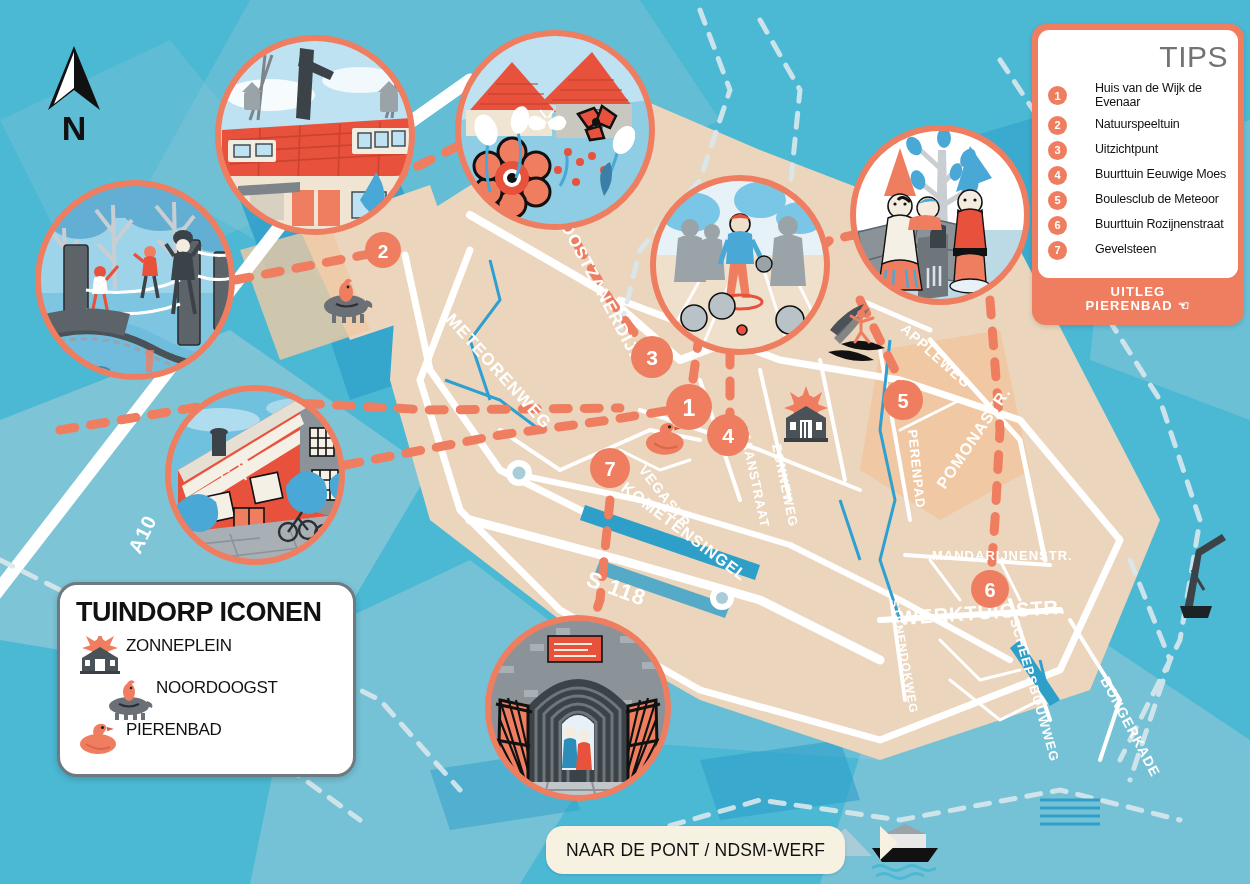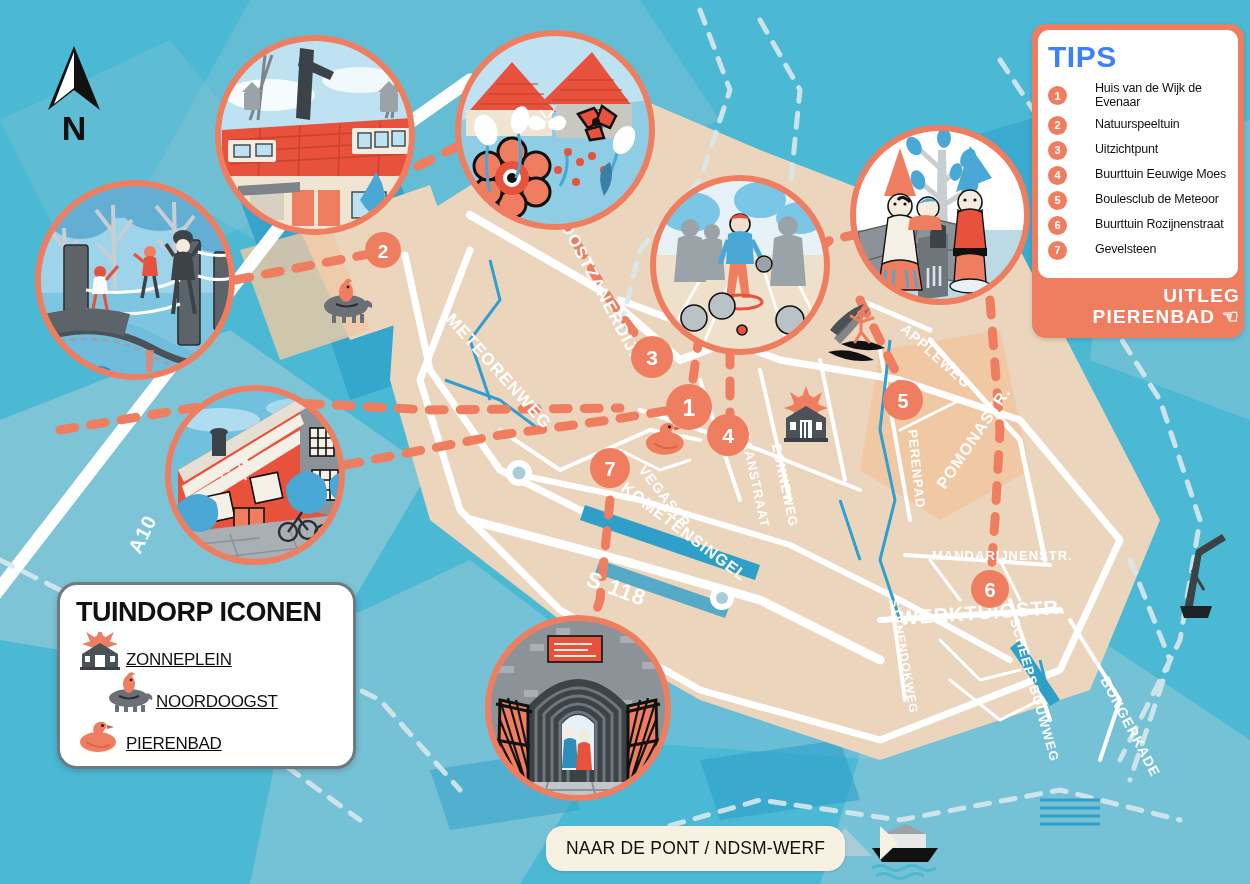--- a/index.html
+++ b/index.html
@@ -15,55 +15,55 @@
     position:absolute;left:1032px;top:24px;width:212px;
     background:#ef7e61;border-radius:14px;
     box-shadow:0 2px 5px rgba(0,0,0,.13);
     padding:0;overflow:hidden;
   }
   .tips-inner{
     background:#ffffff;border-radius:11px;margin:6px 6px 0 6px;
     padding:8px 10px 12px 10px;
   }
   .tips-title{
-    text-align:left;font-size:30px;font-weight:bold;letter-spacing:.5px;
-    color:#3b82f6;margin:2px 0 8px 0;font-family:"Liberation Sans",sans-serif;
+    text-align:right;font-size:30px;font-weight:normal;letter-spacing:.5px;
+    color:#737373;margin:2px 0 8px 0;font-family:"Liberation Sans",sans-serif;
   }
   .tip-row{display:flex;align-items:center;margin:6px 0;}
   .tip-num{
     flex:0 0 auto;width:19px;height:19px;border-radius:50%;
     background:#ef7e61;color:#fff;font-size:11px;font-weight:bold;
     display:flex;align-items:center;justify-content:center;margin-right:8px;
   }
   .tip-label{font-size:12.5px;color:#111;line-height:1.1;letter-spacing:-.2px;margin-left:20px;}
   .tips-footer{
-    text-align:right;color:#fff;font-weight:bold;font-size:19px;
+    text-align:center;color:#fff;font-weight:bold;font-size:13px;
     letter-spacing:1.2px;line-height:1.12;padding:7px 4px 11px 4px;
   }
 
   
   .icon-panel{
     position:absolute;left:57px;top:582px;width:299px;
     background:#fff;border:3px solid #6f7a80;border-radius:20px;
     box-shadow:0 2px 6px rgba(0,0,0,.18);
     padding:10px 14px 12px 14px;box-sizing:border-box;
   }
   .icon-panel-title{
     font-size:27px;font-weight:bold;color:#111;letter-spacing:-.5px;
-    margin:2px 0 0 2px;
-  }
-  .icon-row{display:flex;align-items:flex-end;height:42px;text-decoration:underline;}
+    margin:2px 0 8px 2px;
+  }
+  .icon-row{display:flex;align-items:flex-start;height:42px;}
   .icon-cell{flex:0 0 auto;display:flex;align-items:center;justify-content:center;}
   .icon-text{font-size:17px;color:#111;letter-spacing:-.3px;white-space:nowrap;}
 
   
   .pont-banner{
-    position:absolute;left:546px;top:826px;height:45px;
+    position:absolute;left:546px;top:826px;height:16px;
     background:#f7f1e2;border-radius:17px;
-    display:flex;align-items:center;padding:0 20px;
+    display:flex;align-items:center;padding:16px 20px;
     box-shadow:0 1px 3px rgba(0,0,0,.12);
   }
   .pont-banner .txt{font-size:17.5px;color:#111;letter-spacing:.2px;white-space:nowrap;}
   .pont-arrow{
     position:absolute;left:880px;top:826px;width:0;height:0;
     border-top:17px solid transparent;border-bottom:17px solid transparent;
     border-left:18px solid #f7f1e2;
   }
 </style>
 </head>

